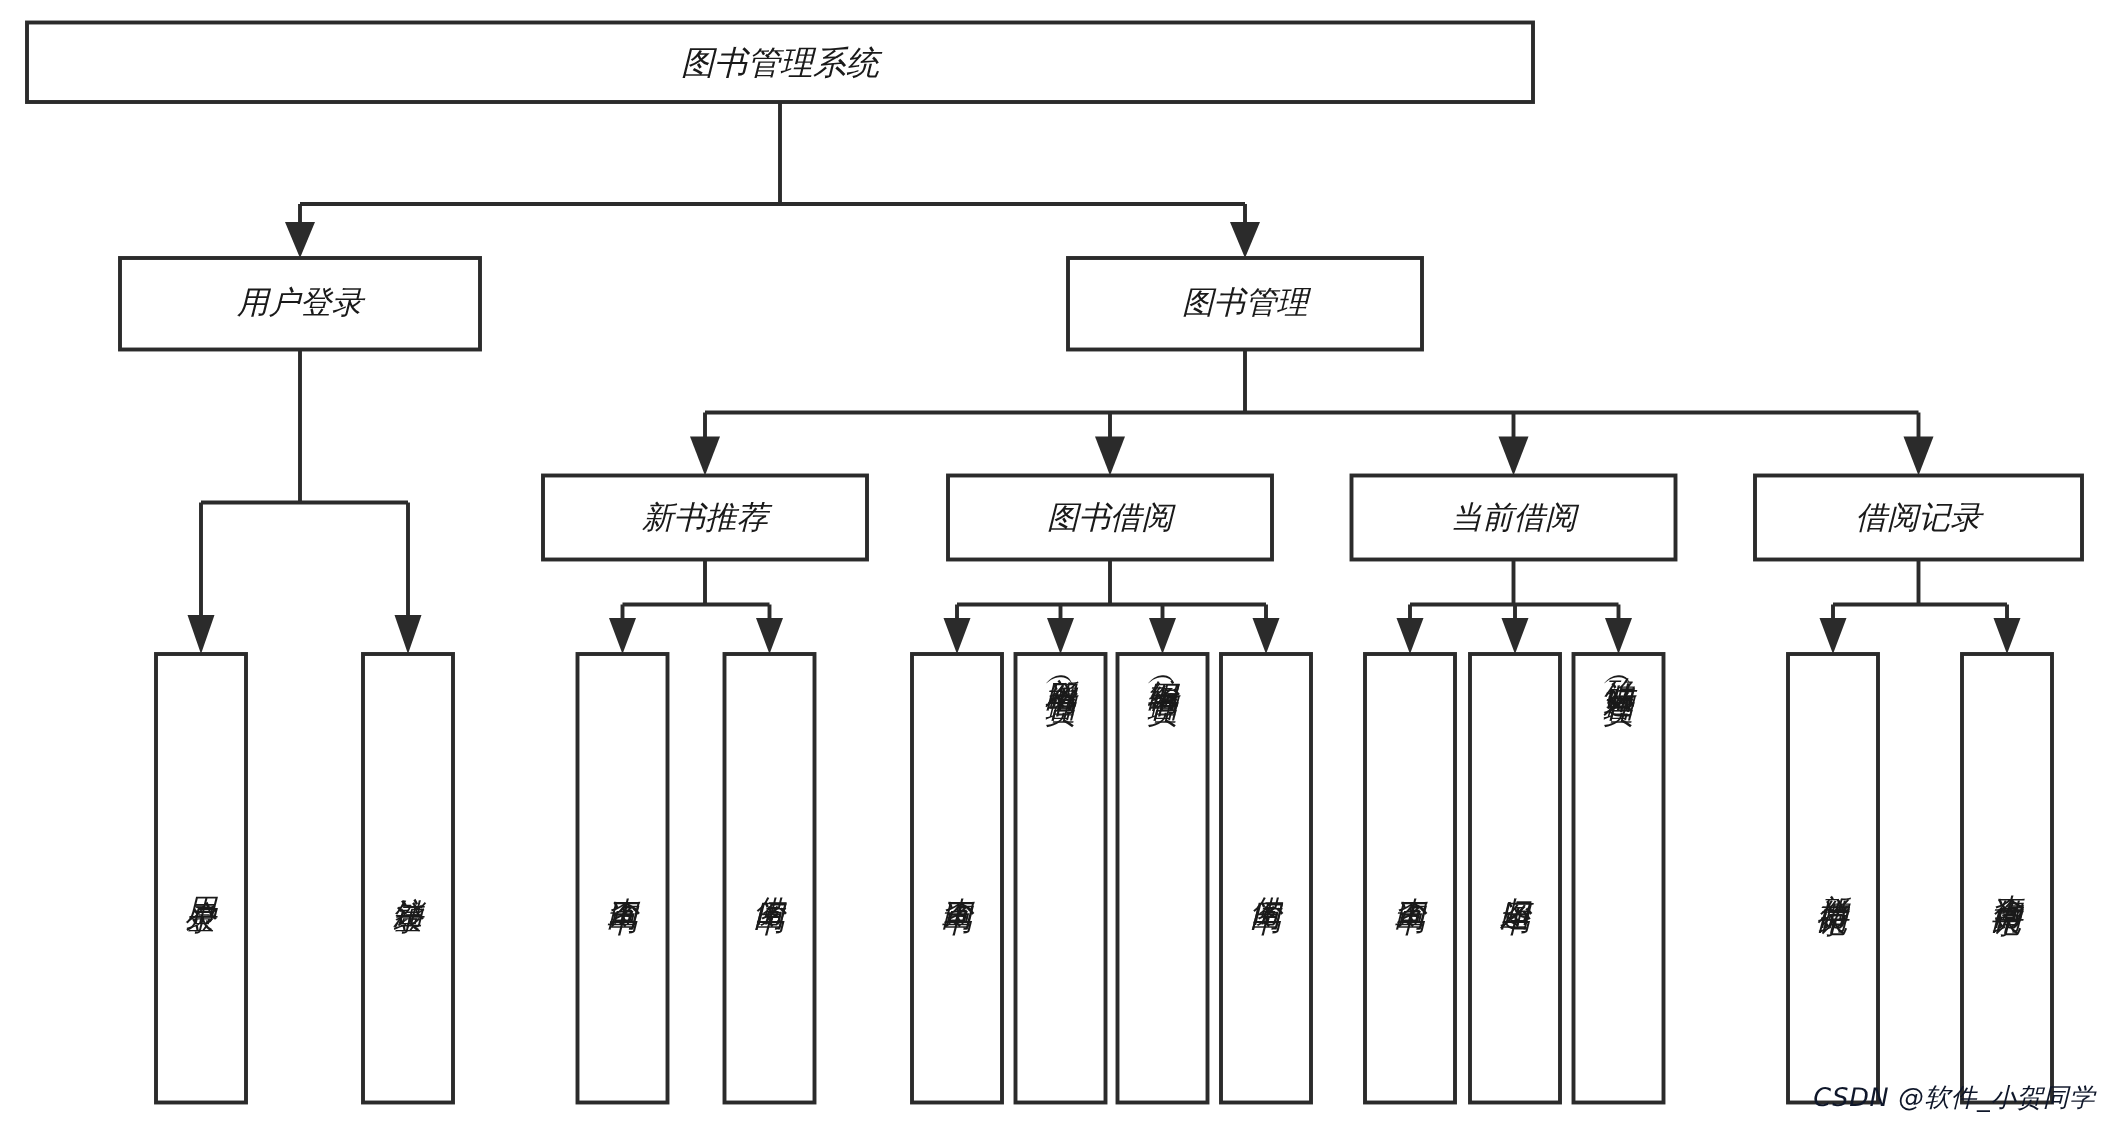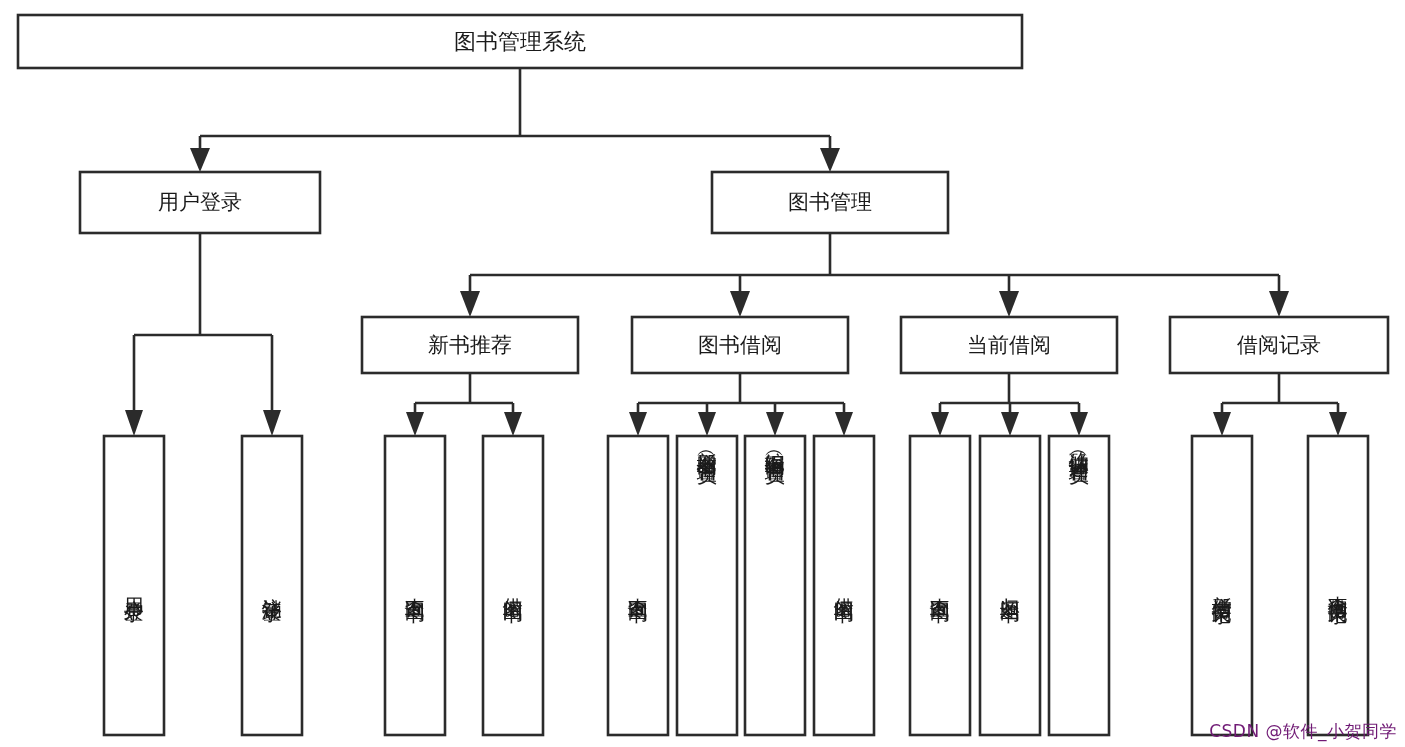--- a/index.html
+++ b/index.html
@@ -12,20 +12,21 @@
     width: 1405px;
     height: 747px;
     overflow: hidden;
     font-family: "DejaVu Sans", "Liberation Sans", sans-serif;
   }
   #diagram-root {
     position: relative;
     width: 1405px;
     height: 747px;
     background: #ffffff;
+    font-style: italic;
   }
   svg.diagram-canvas {
     position: absolute;
     top: 0;
     left: 0;
     width: 1405px;
     height: 747px;
     display: block;
   }
   .node-box {
@@ -70,21 +71,21 @@
     color: #1a1a1a;
     white-space: nowrap;
     text-align: center;
   }
   .watermark {
     position: absolute;
     right: 8px;
     bottom: 4px;
     font-family: "DejaVu Sans", "Liberation Sans", sans-serif;
     font-size: 17px;
-    color: #701a75;
+    color: #0f172a;
     letter-spacing: 0.5px;
     user-select: none;
     white-space: nowrap;
   }
 </style>
 </head>
 <body>
 
 <div id="diagram-root">
 

